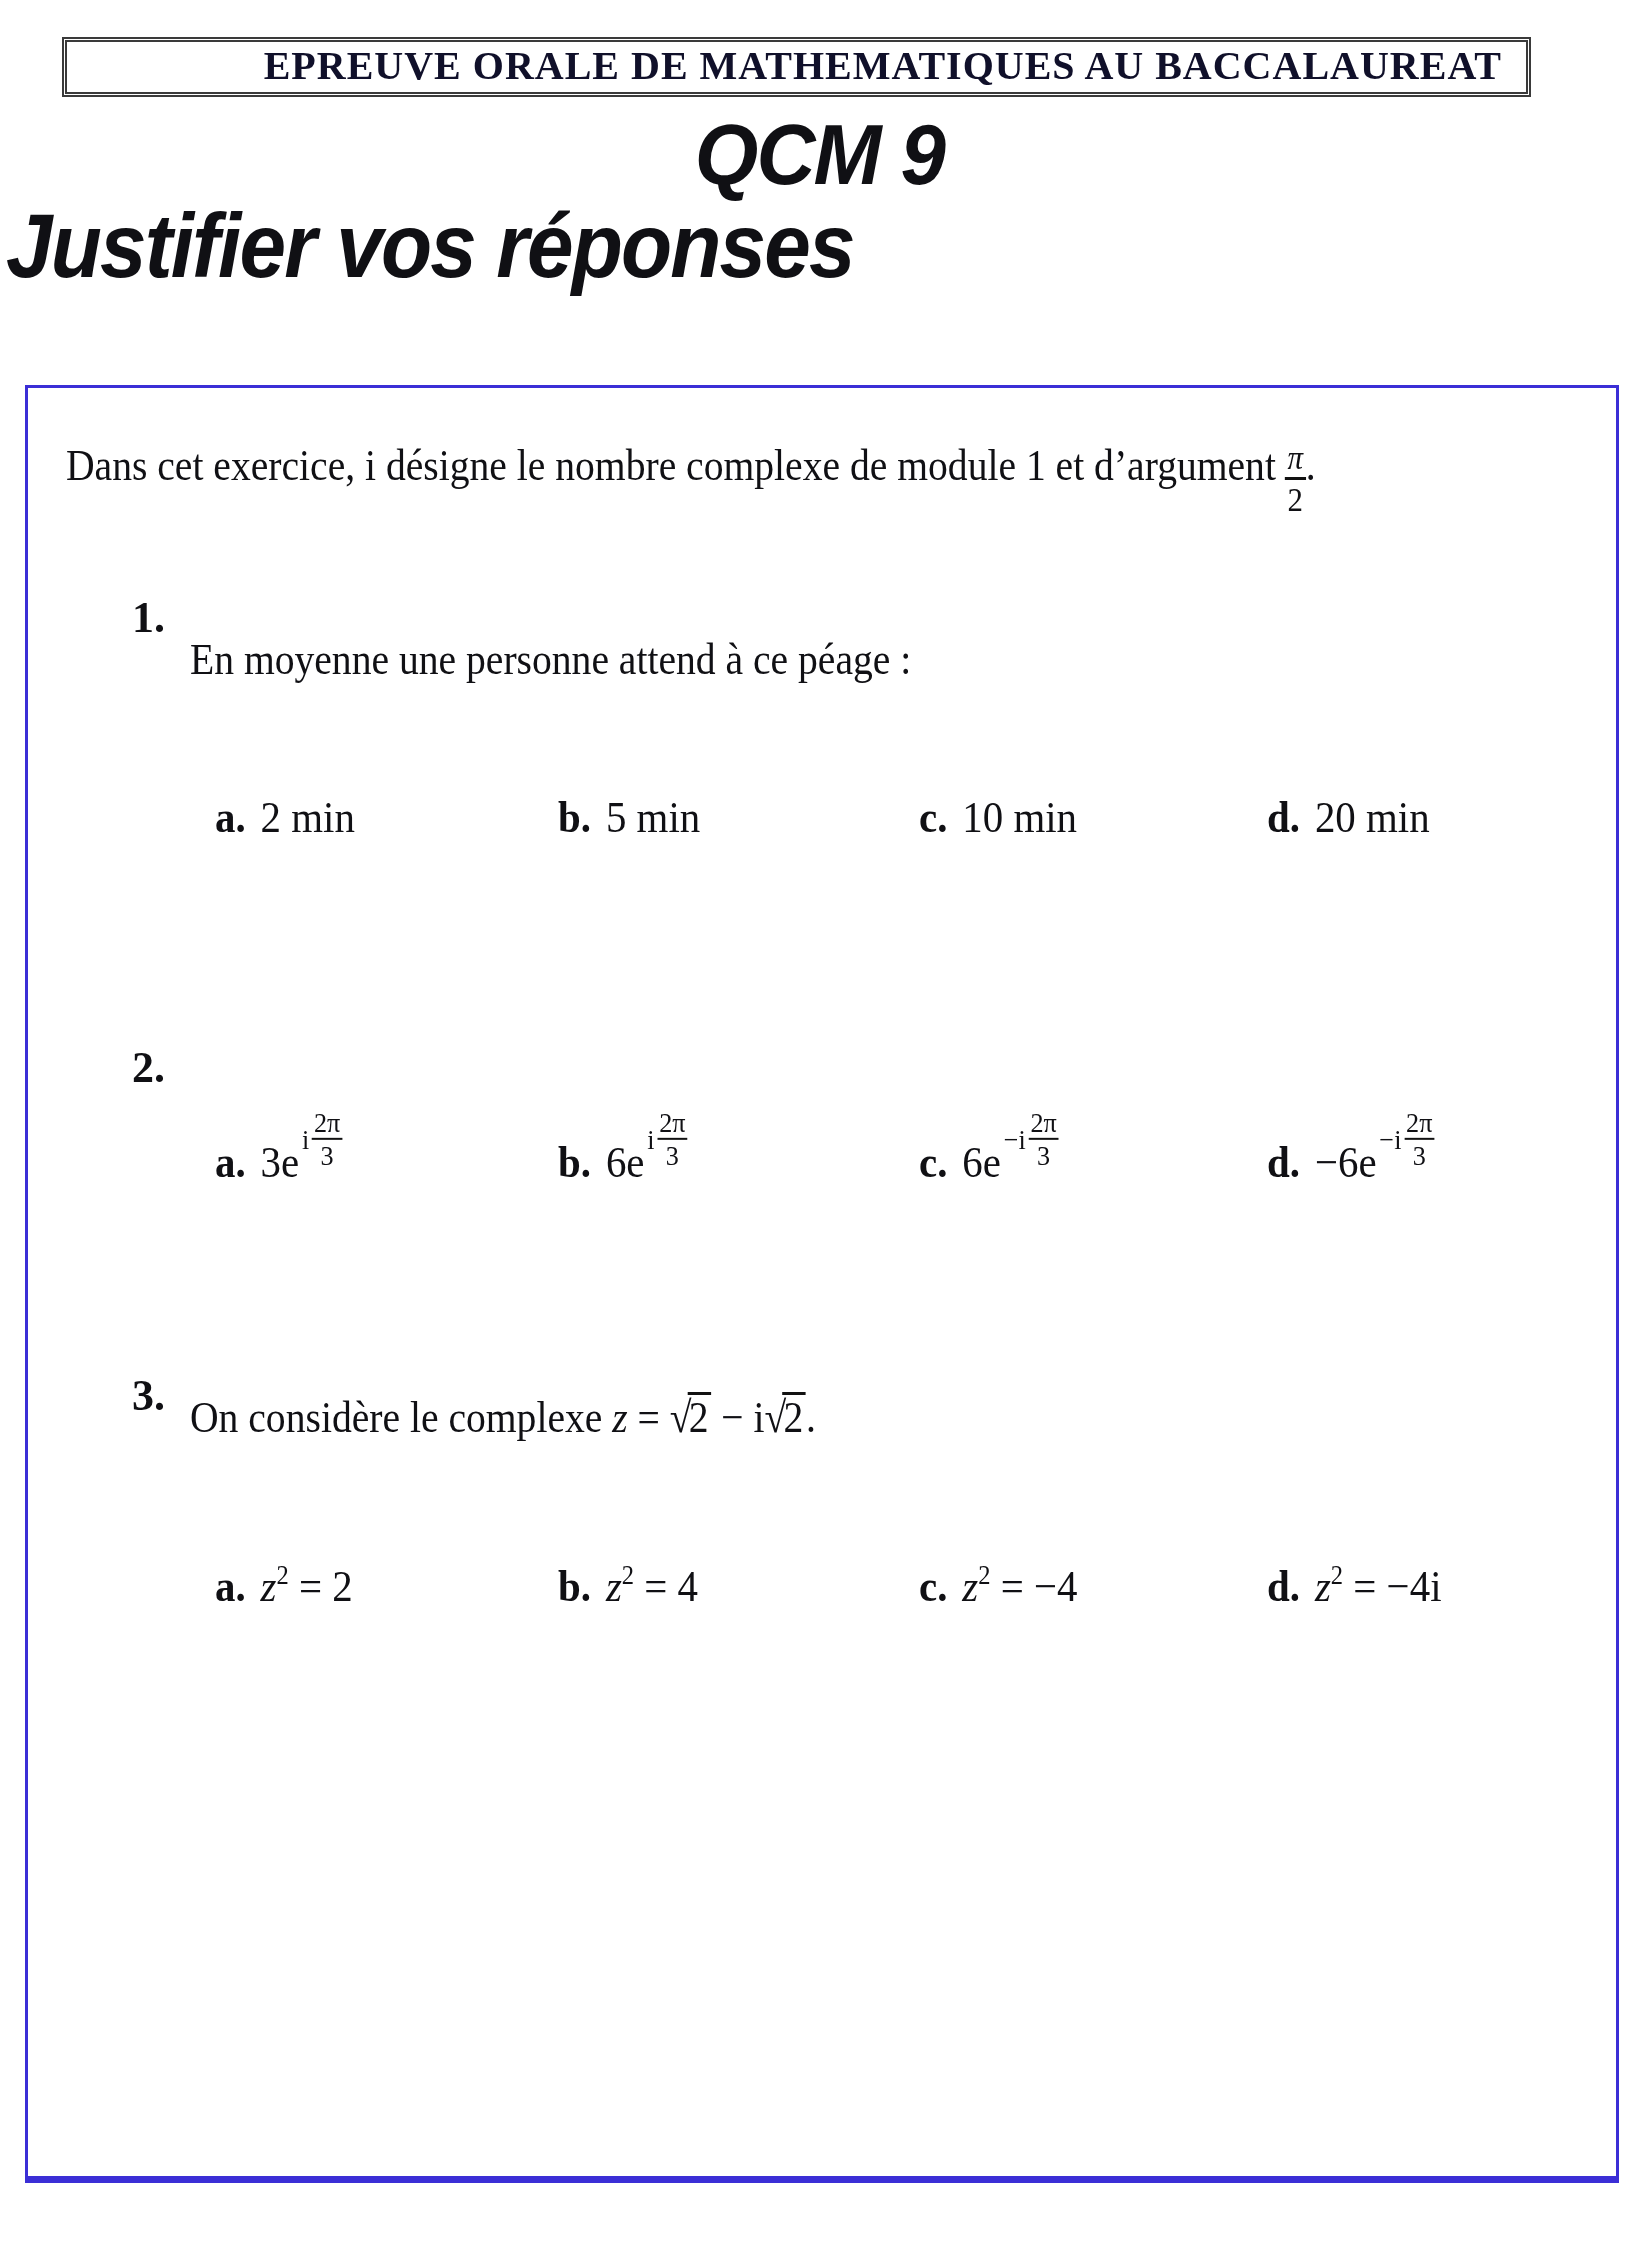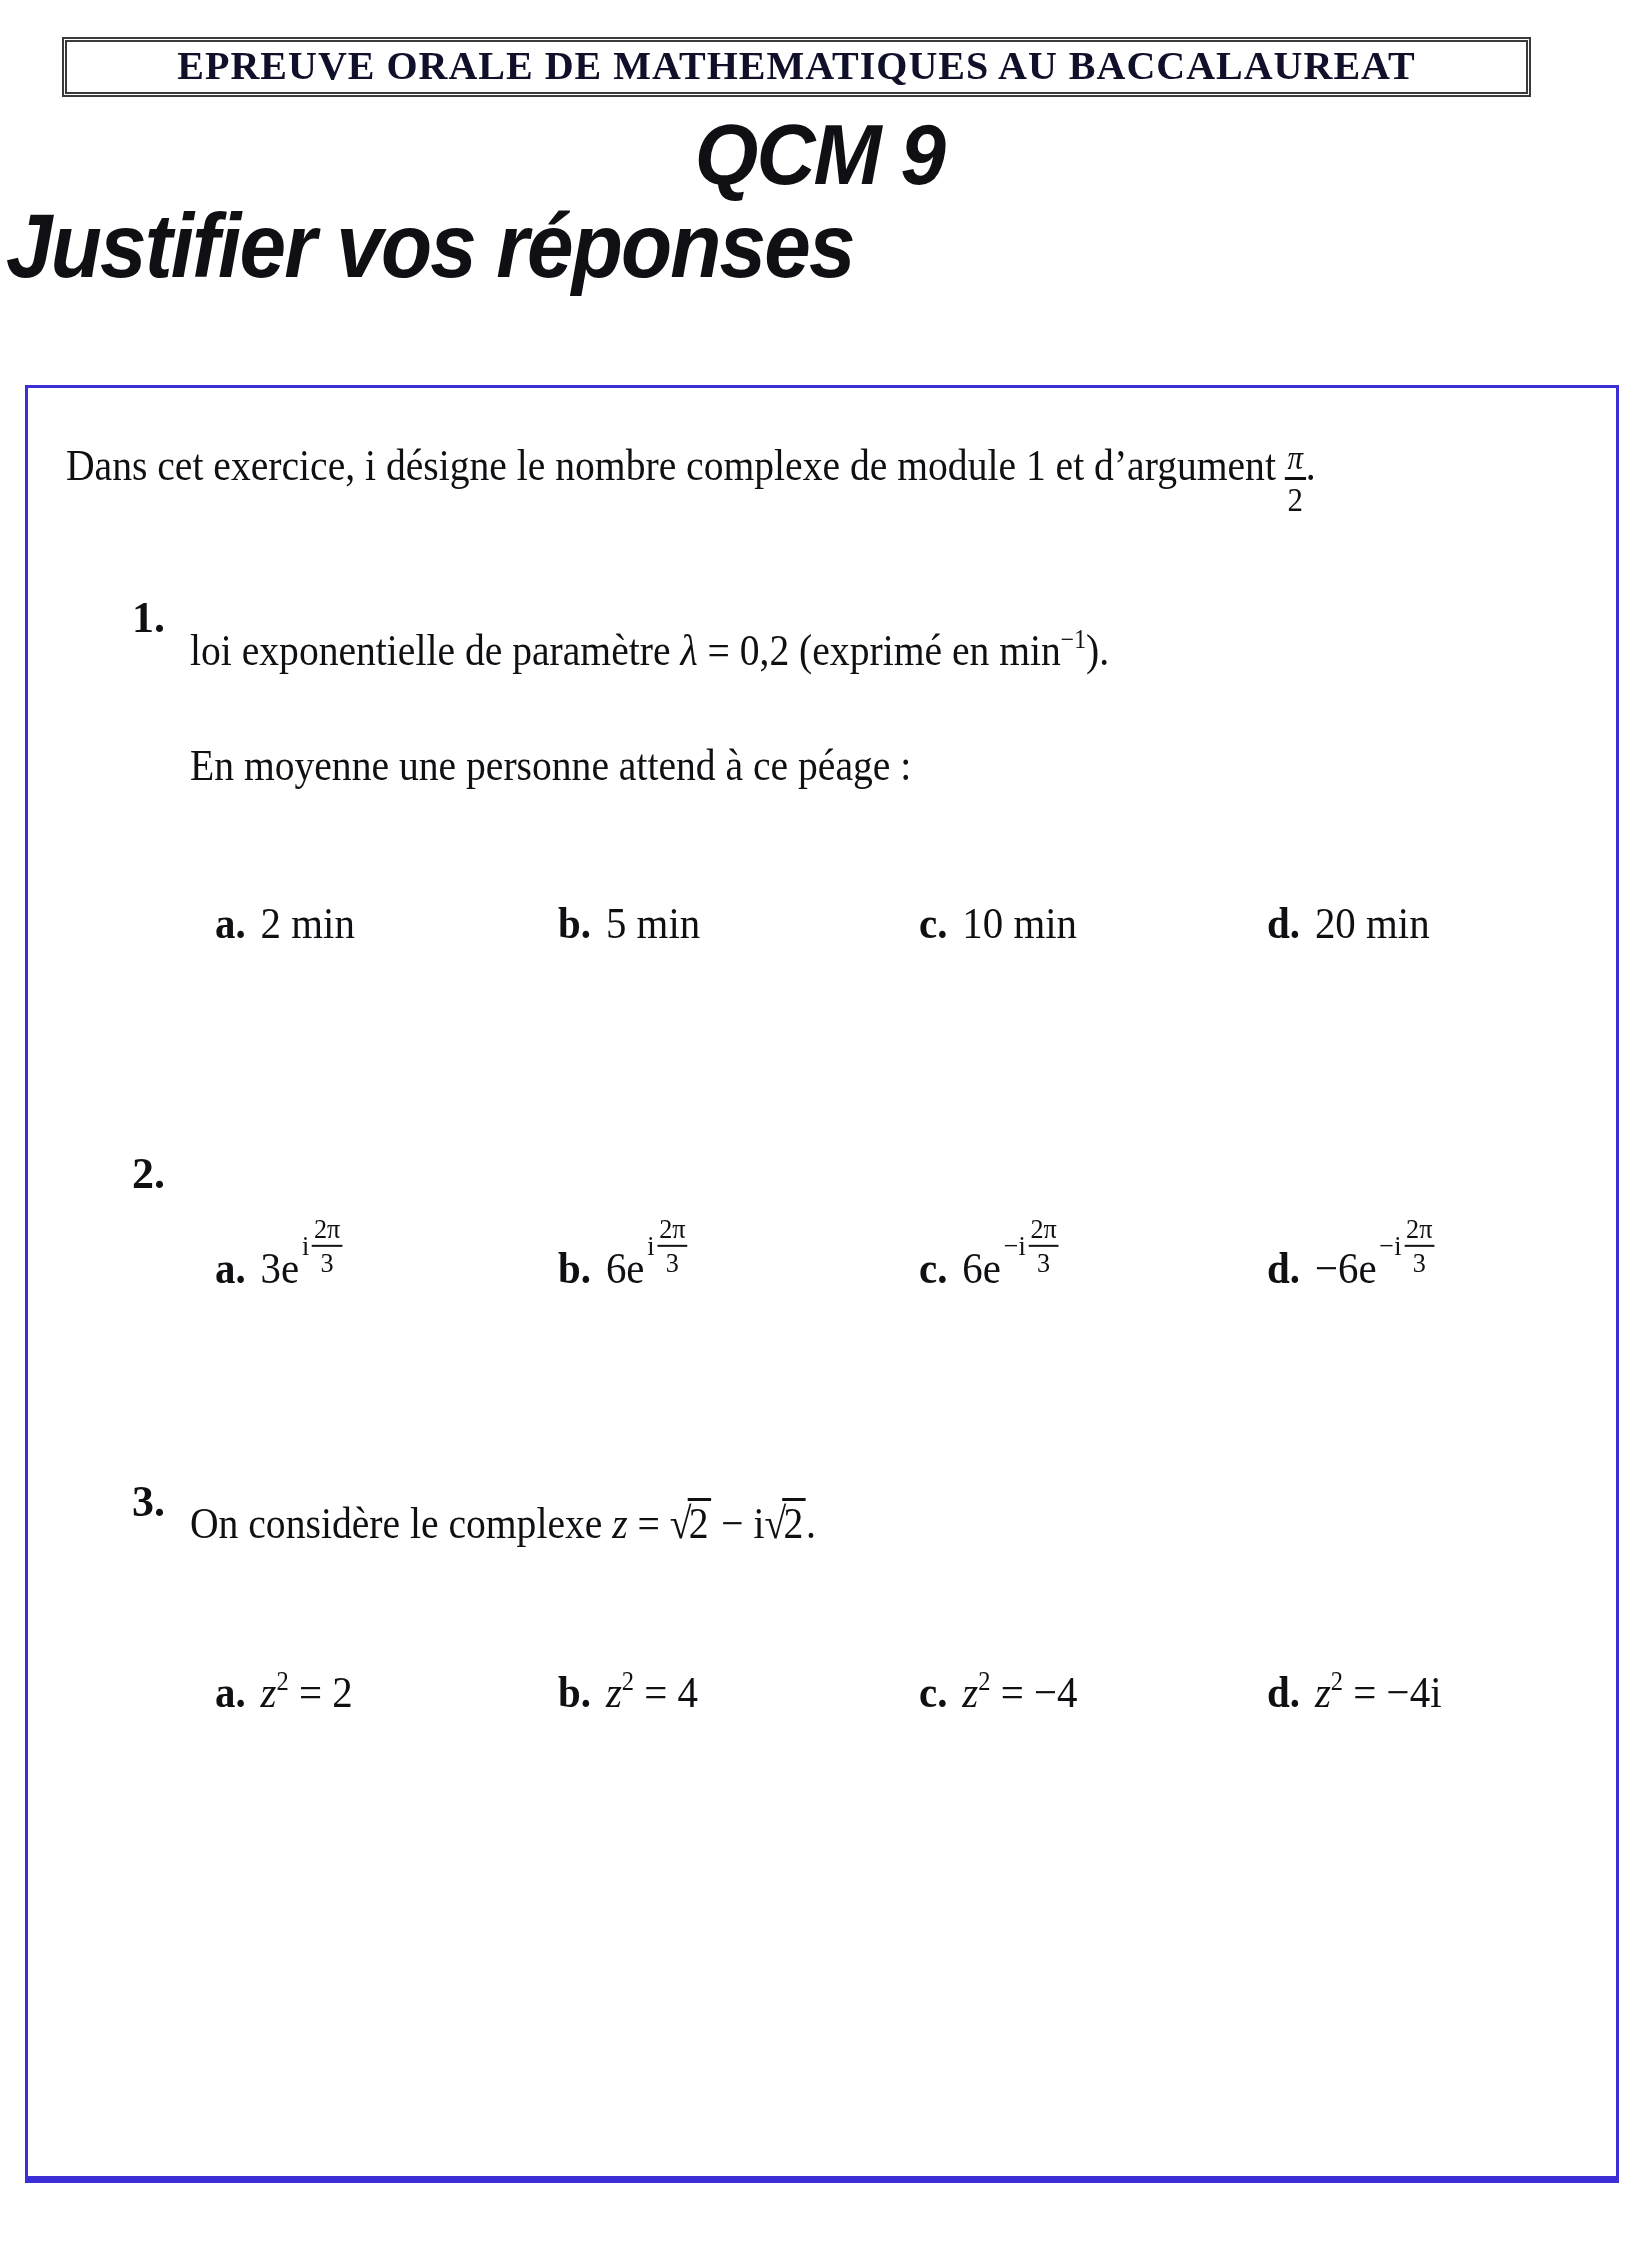--- a/index.html
+++ b/index.html
@@ -9,22 +9,22 @@
     background:#ffffff;
     font-family:"Liberation Serif", serif;
     color:#101014;
     overflow:hidden;
   }
   
   .banner {
     margin:37px 0 0 62px;
     width:1469px;
     border:5px double #3a3a3a;
-    padding:1px 5px 3px;
-    text-align:center;
+    padding:1px 24px 3px;
+    text-align:right;
     font-weight:bold;
     font-size:40px;
     line-height:1.15;
     letter-spacing:1px;
     color:#10102a;
     white-space:nowrap;
   }
   .qcm-title {
     margin-top:12px;
     text-align:center;
@@ -134,23 +134,20 @@
     <div class="intro">
       <span class="cond"><span>Dans cet exercice, i désigne le nombre complexe de module 1 et d’argument</span><span class="frac intro-frac">
             <span class="num ital">π</span>
             <span class="den">2</span>
           </span><span>.</span></span>
     </div>
 
     <div class="qrow q1">
       <div class="qnum">1.</div>
       <div class="qbody">
-        <div class="qline">
-          <span class="cond"><span>loi exponentielle de paramètre </span><span class="ital">λ</span><span> = 0,2 (exprimé en min</span><sup class="sup">−1</sup><span>).</span></span>
-        </div>
         <div class="qline line3">
           <span class="cond">En moyenne une personne attend à ce péage :</span>
         </div>
         <div class="answers">
           <div class="ans">
             <span class="alabel">a.</span>
             <span class="atext">2 min</span>
           </div>
           <div class="ans">
             <span class="alabel">b.</span>

